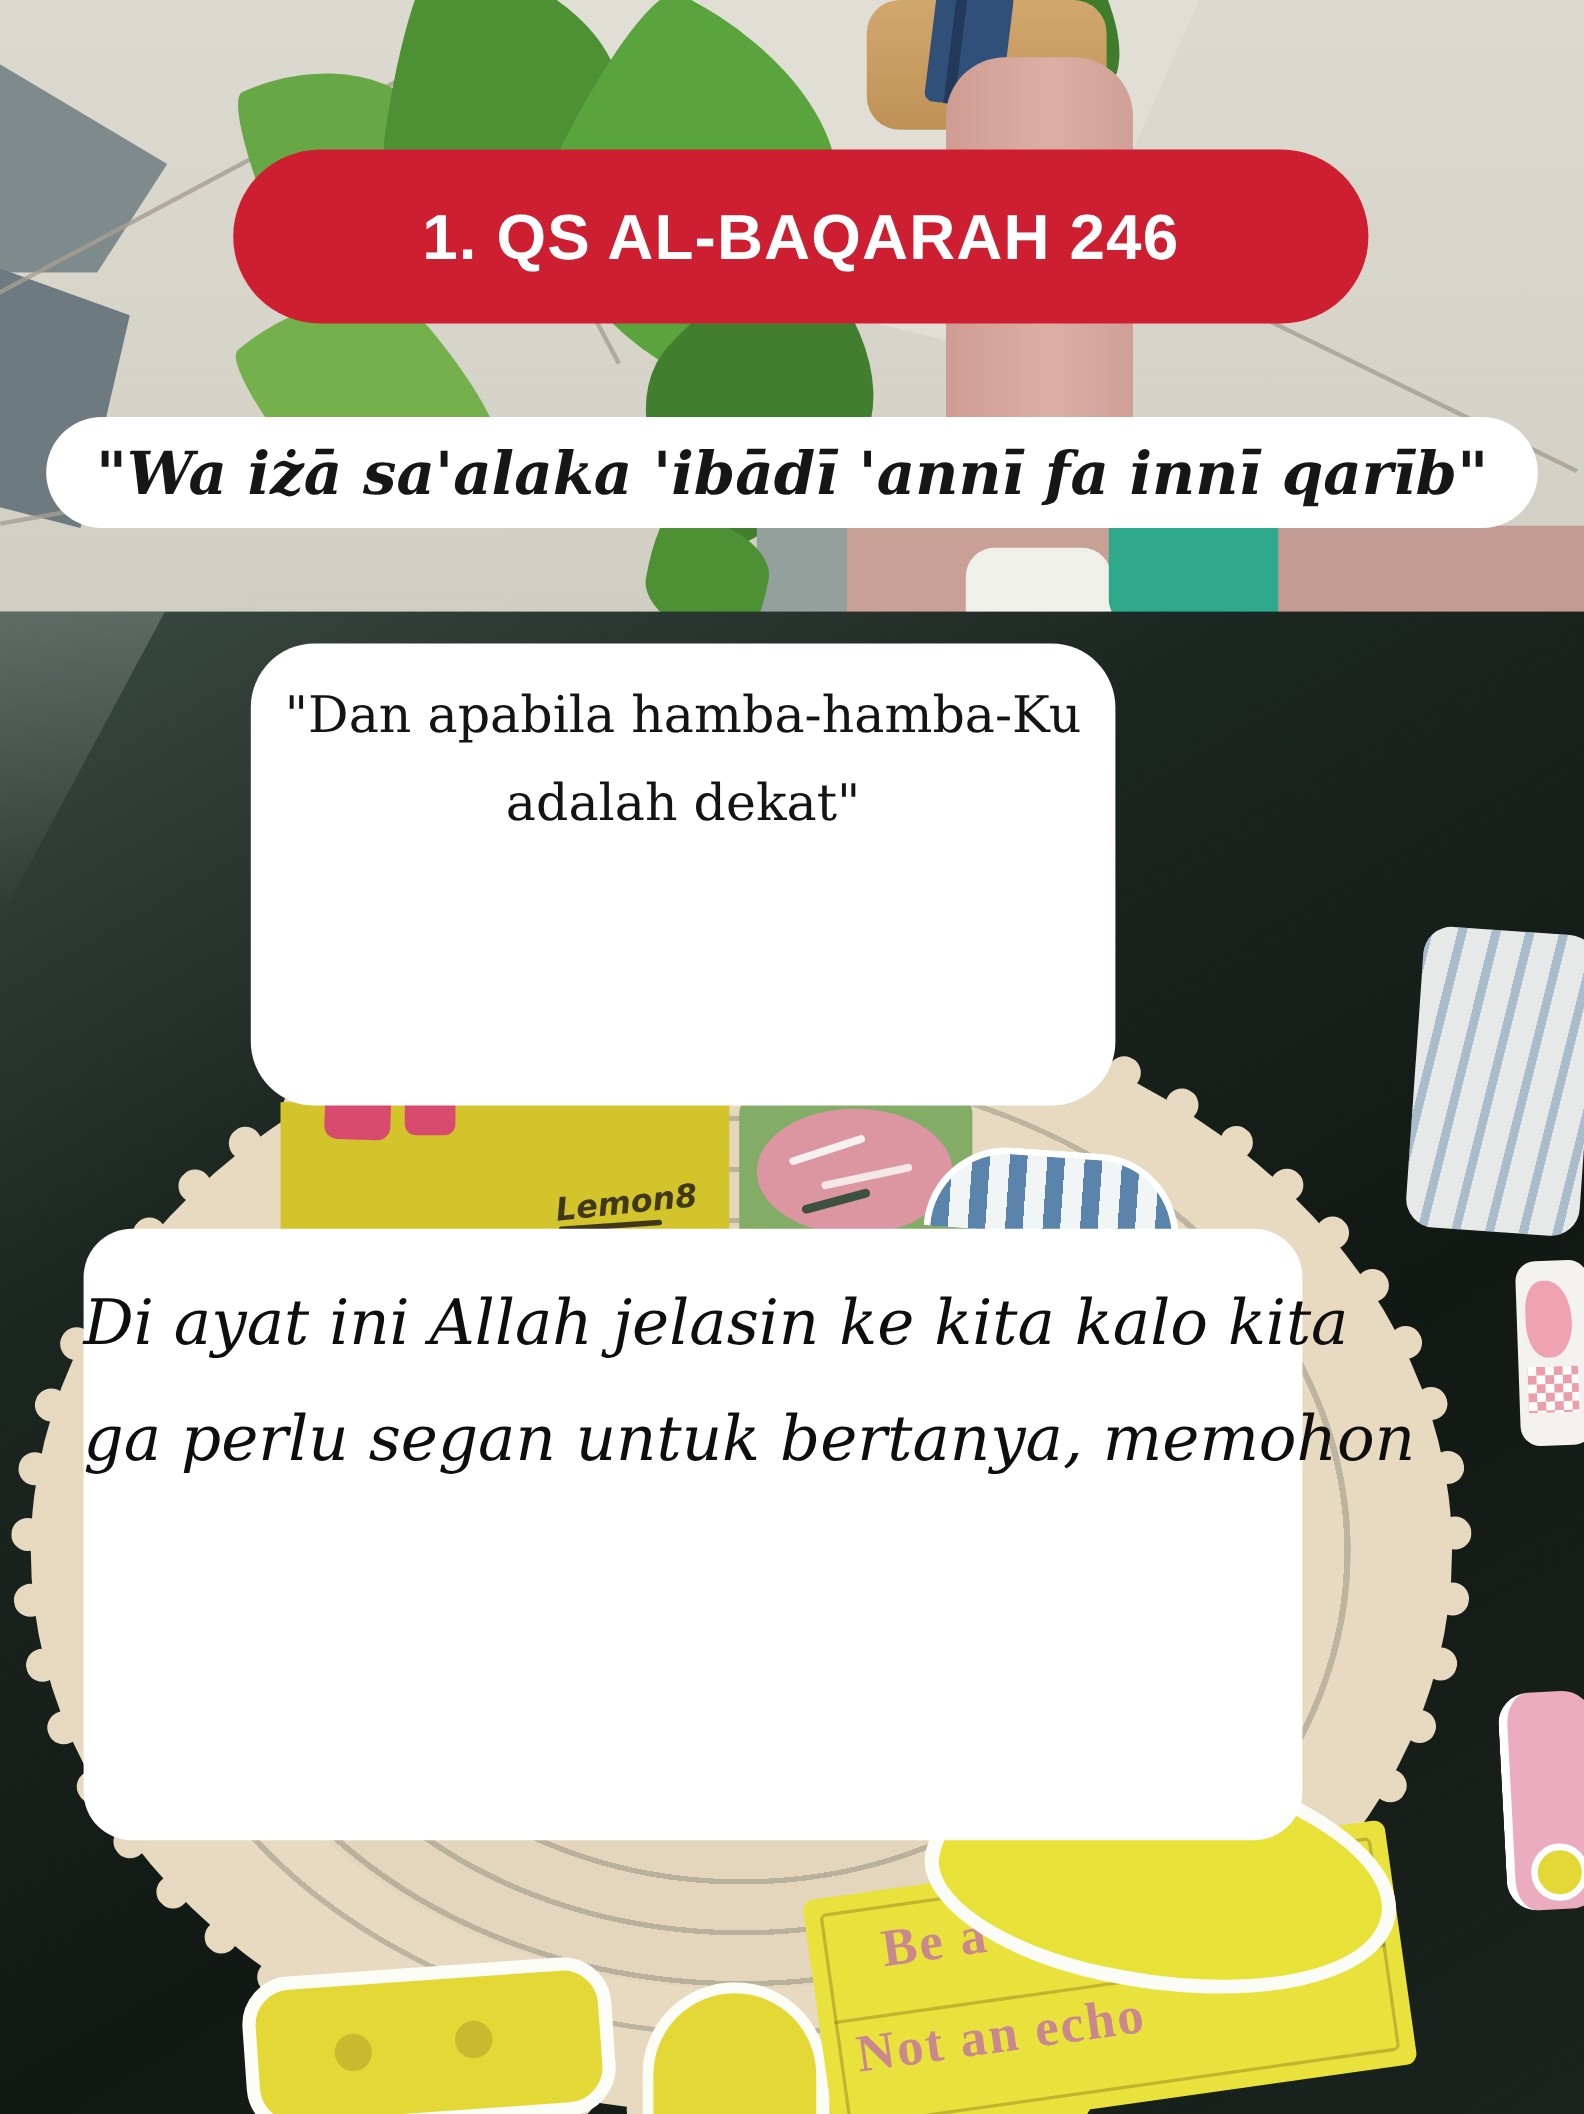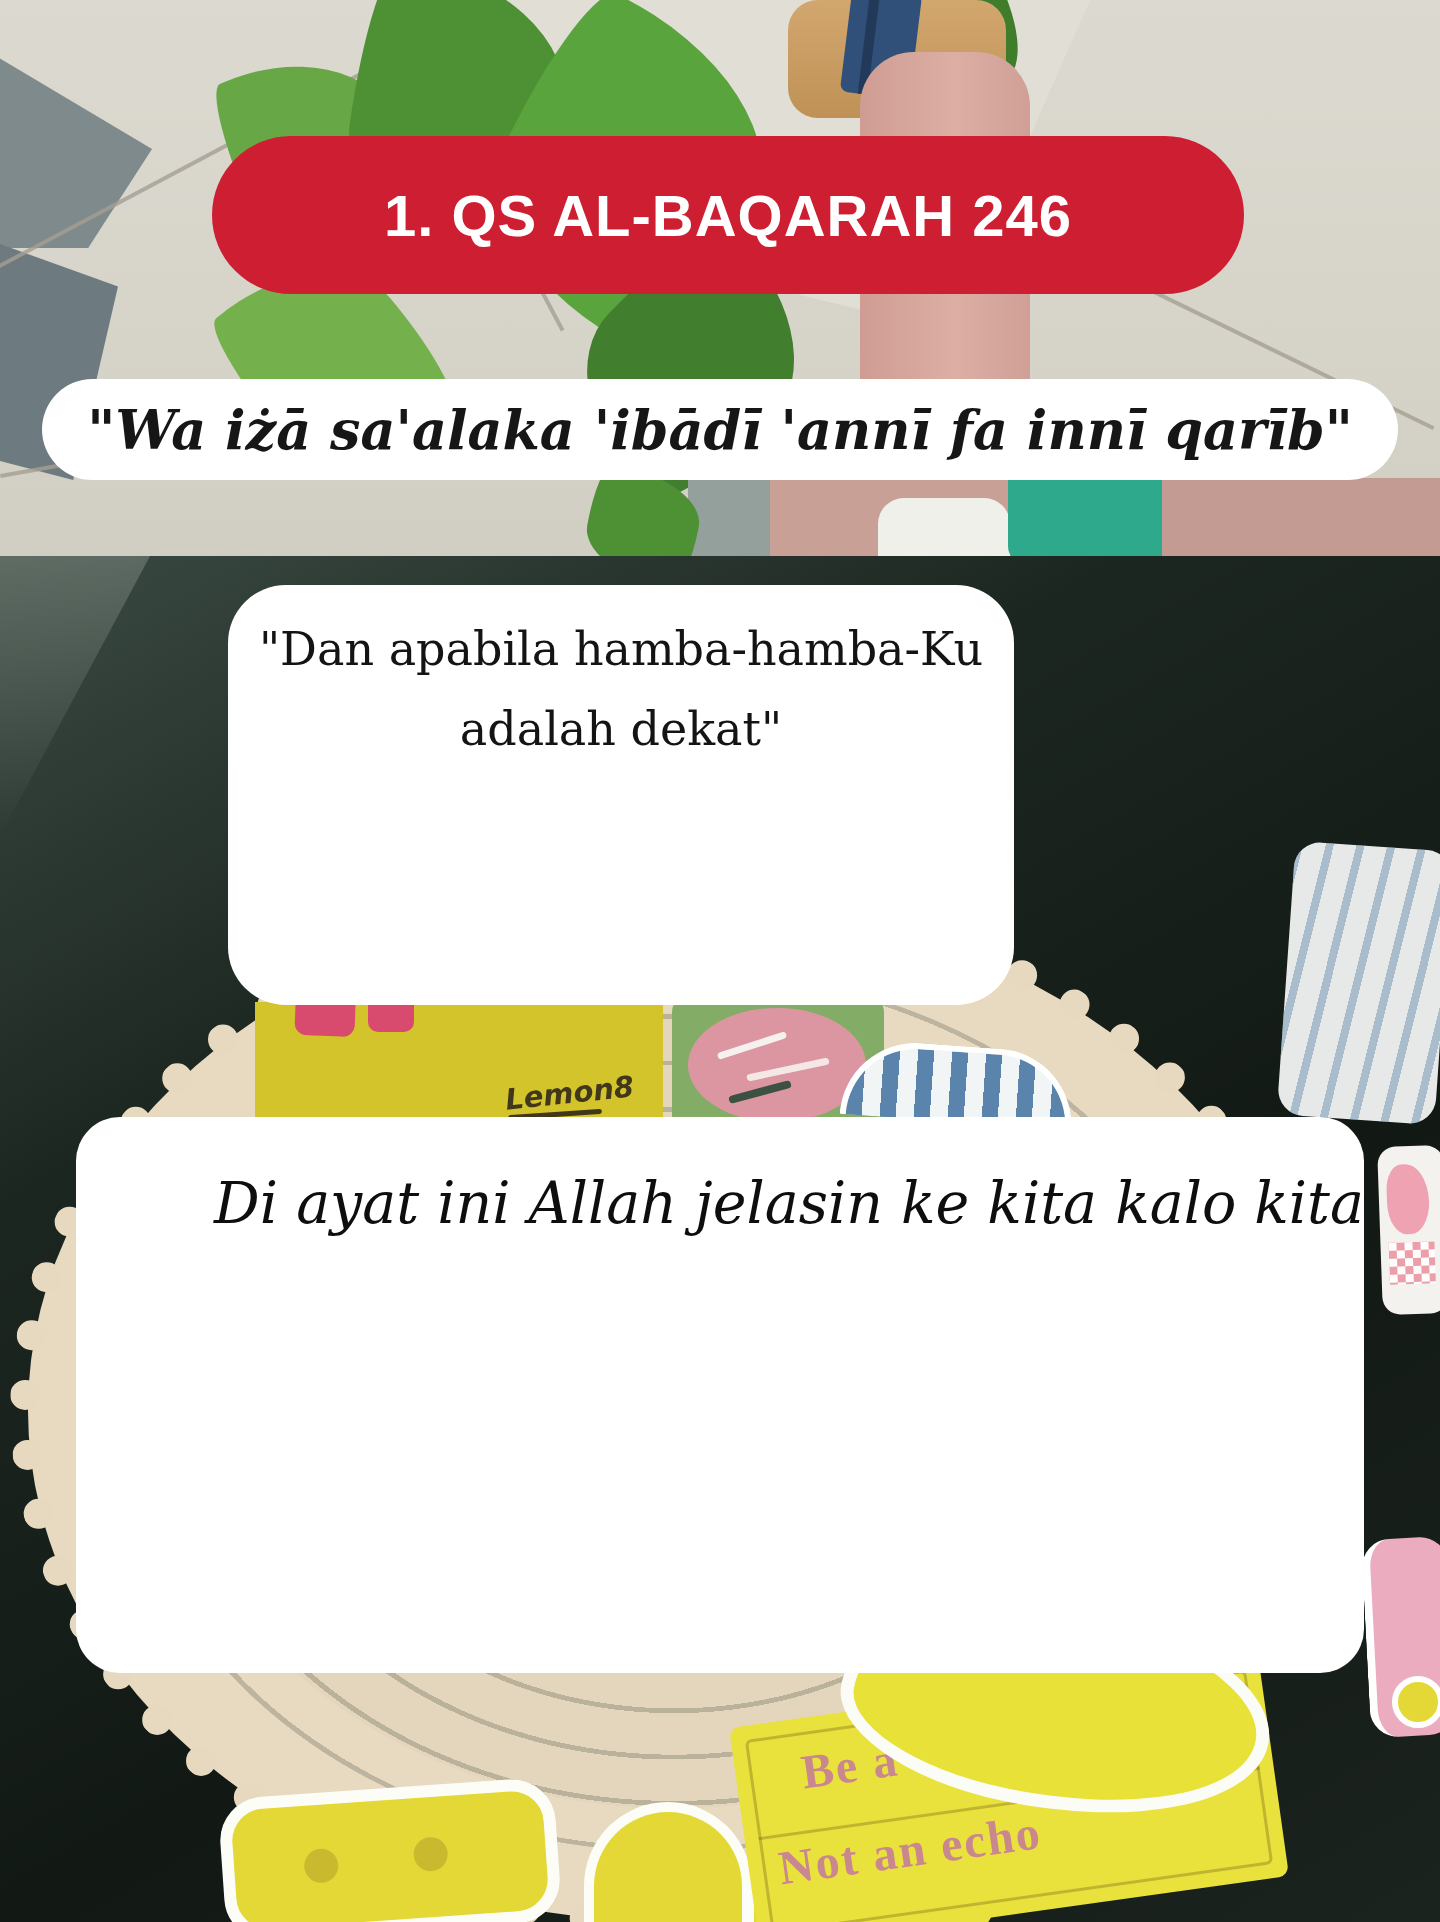--- a/index.html
+++ b/index.html
@@ -109,22 +109,22 @@
   .banner-label { font:700 58px "Liberation Sans", sans-serif; color:#ffffff; letter-spacing:1px; }
 
   .translit-pill { left:42px; top:379px; width:1356px; height:101px; border-radius:52px; background:#ffffff; z-index:6;
     display:flex; align-items:center; justify-content:center; }
   .translit-text { font:700 italic 54px "DejaVu Serif", serif; color:#161616; white-space:nowrap; }
 
   .artinya-card { left:228px; top:585px; width:786px; height:420px; border-radius:58px; background:#ffffff; z-index:5;
     padding-top:24px; text-align:center; }
   .artinya-card .tline { display:block; font:400 46px/80px "DejaVu Serif", serif; color:#141414; white-space:nowrap; }
 
-  .commentary-card { left:76px; top:1117px; width:1288px; height:556px; border-radius:44px; background:#ffffff; z-index:5;
-    padding-top:34px; text-align:right; }
+  .commentary-card { left:76px; top:1117px; width:1108px; height:556px; border-radius:44px; background:#ffffff; z-index:5;
+    padding-top:34px; text-align:left; }
   .commentary-card .cline { display:block; font:italic 57px/105px "DejaVu Serif", serif; color:#0e0e0e; white-space:nowrap; }
 </style>
 </head>
 <body>
 
 <div class="abs floor"></div>
 <div class="abs tile-shade-1"></div>
 <div class="abs tile-dark-1"></div>
 <div class="abs tile-dark-2"></div>
 <div class="abs grout g1"></div>
@@ -202,13 +202,14 @@
   <span class="translit-text">"Wa iżā sa'alaka 'ibādī 'annī fa innī qarīb"</span>
 </div>
 
 <div class="abs artinya-card">
   <span class="tline">"Dan apabila hamba-hamba-Ku</span>
   <span class="tline">adalah dekat"</span>
 </div>
 
 <div class="abs commentary-card">
   <span class="cline">Di ayat ini Allah jelasin ke kita kalo kita</span>
+  <span class="cline">ga perlu segan untuk bertanya, memohon</span>
 </div>
 
 </body></html>

